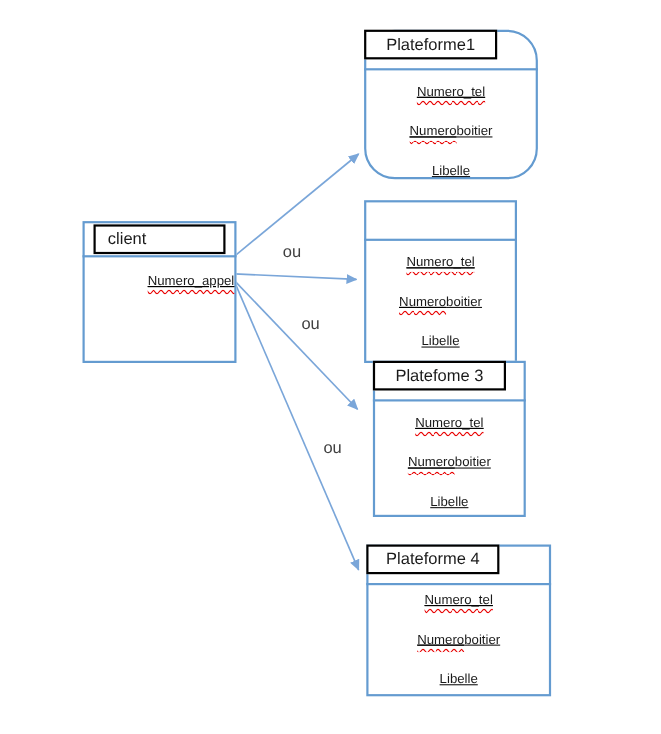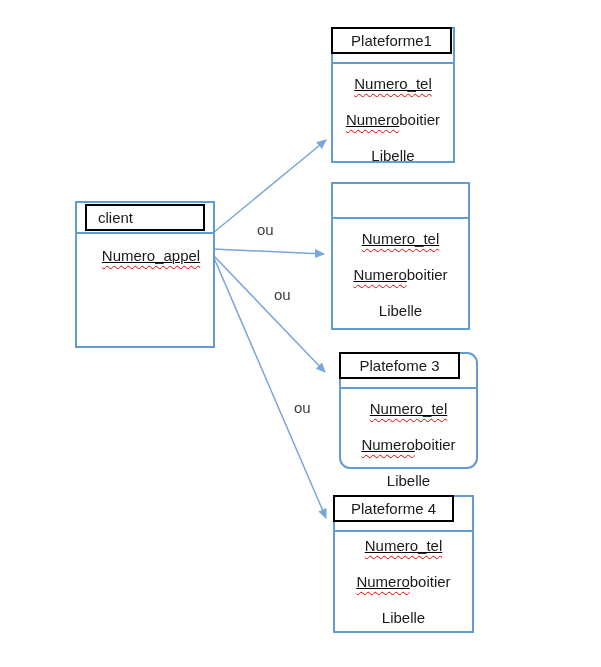--- a/index.html
+++ b/index.html
@@ -10,43 +10,43 @@
   }
   html,body{margin:0;padding:0;background:#fff;}
   #canvas{
     position:relative;width:601px;height:667px;background:#ffffff;
     font-family:"Liberation Sans", sans-serif;color:var(--ink);overflow:hidden;
   }
   svg.arrows{position:absolute;left:0;top:0;pointer-events:none;}
 
   
   .ebox{position:absolute;background:#fff;border:2px solid var(--blue);box-sizing:border-box;}
-  #box-client{left:75px;top:201px;width:140px;height:147px;}
-  #box-p1{left:331px;top:27px;width:124px;height:136px;}
+  #box-client{left:75px;top:201px;width:140px;height:129px;}
+  #box-p1{left:331px;top:27px;width:158px;height:136px;border-radius:28px;}
   #box-p2{left:331px;top:182px;width:139px;height:148px;}
-  #box-p3{left:339px;top:352px;width:139px;height:117px;border-radius:11px;}
-  #box-p4{left:333px;top:495px;width:141px;height:138px;}
+  #box-p3{left:339px;top:328px;width:139px;height:142px;}
+  #box-p4{left:333px;top:495px;width:168px;height:138px;}
 
   .titlebox{
     position:absolute;background:#fff;border:2px solid #000;box-sizing:border-box;
     height:27px;display:flex;align-items:center;font-size:15px;white-space:nowrap;
   }
   .ptitle{left:-2px;top:-2px;width:121px;justify-content:center;}
   .ctitle{left:8px;top:1px;width:120px;padding-left:11px;}
 
   .sep{position:absolute;left:-2px;right:-2px;height:0;border-top:2px solid var(--blue);}
   .psep{top:33px;}
   .csep{top:29px;}
 
   .fields{position:absolute;left:0;right:0;}
   .pfields{top:36px;}
   .cfields{top:32px;}
   .frow{height:36px;display:flex;align-items:center;justify-content:center;
-        font-size:15px;white-space:nowrap;}
-  .cfields .frow{height:40px;justify-content:center;padding-left:12px;}
+        font-size:12px;white-space:nowrap;text-decoration:underline;}
+  .cfields .frow{height:40px;justify-content:flex-end;padding-left:12px;}
   #box-p4 .pfields{top:30px;}
 
   
   .u{text-decoration:underline;text-decoration-color:#000;text-decoration-thickness:1px;}
   .sq{text-decoration:underline;text-decoration-style:wavy;text-decoration-color:var(--squiggle);
       text-decoration-thickness:1px;text-underline-offset:4px;}
 
   .orlabel{position:absolute;font-size:15px;color:#404040;}
   #or-1{left:257px;top:221px;}
   #or-2{left:274px;top:286px;}

